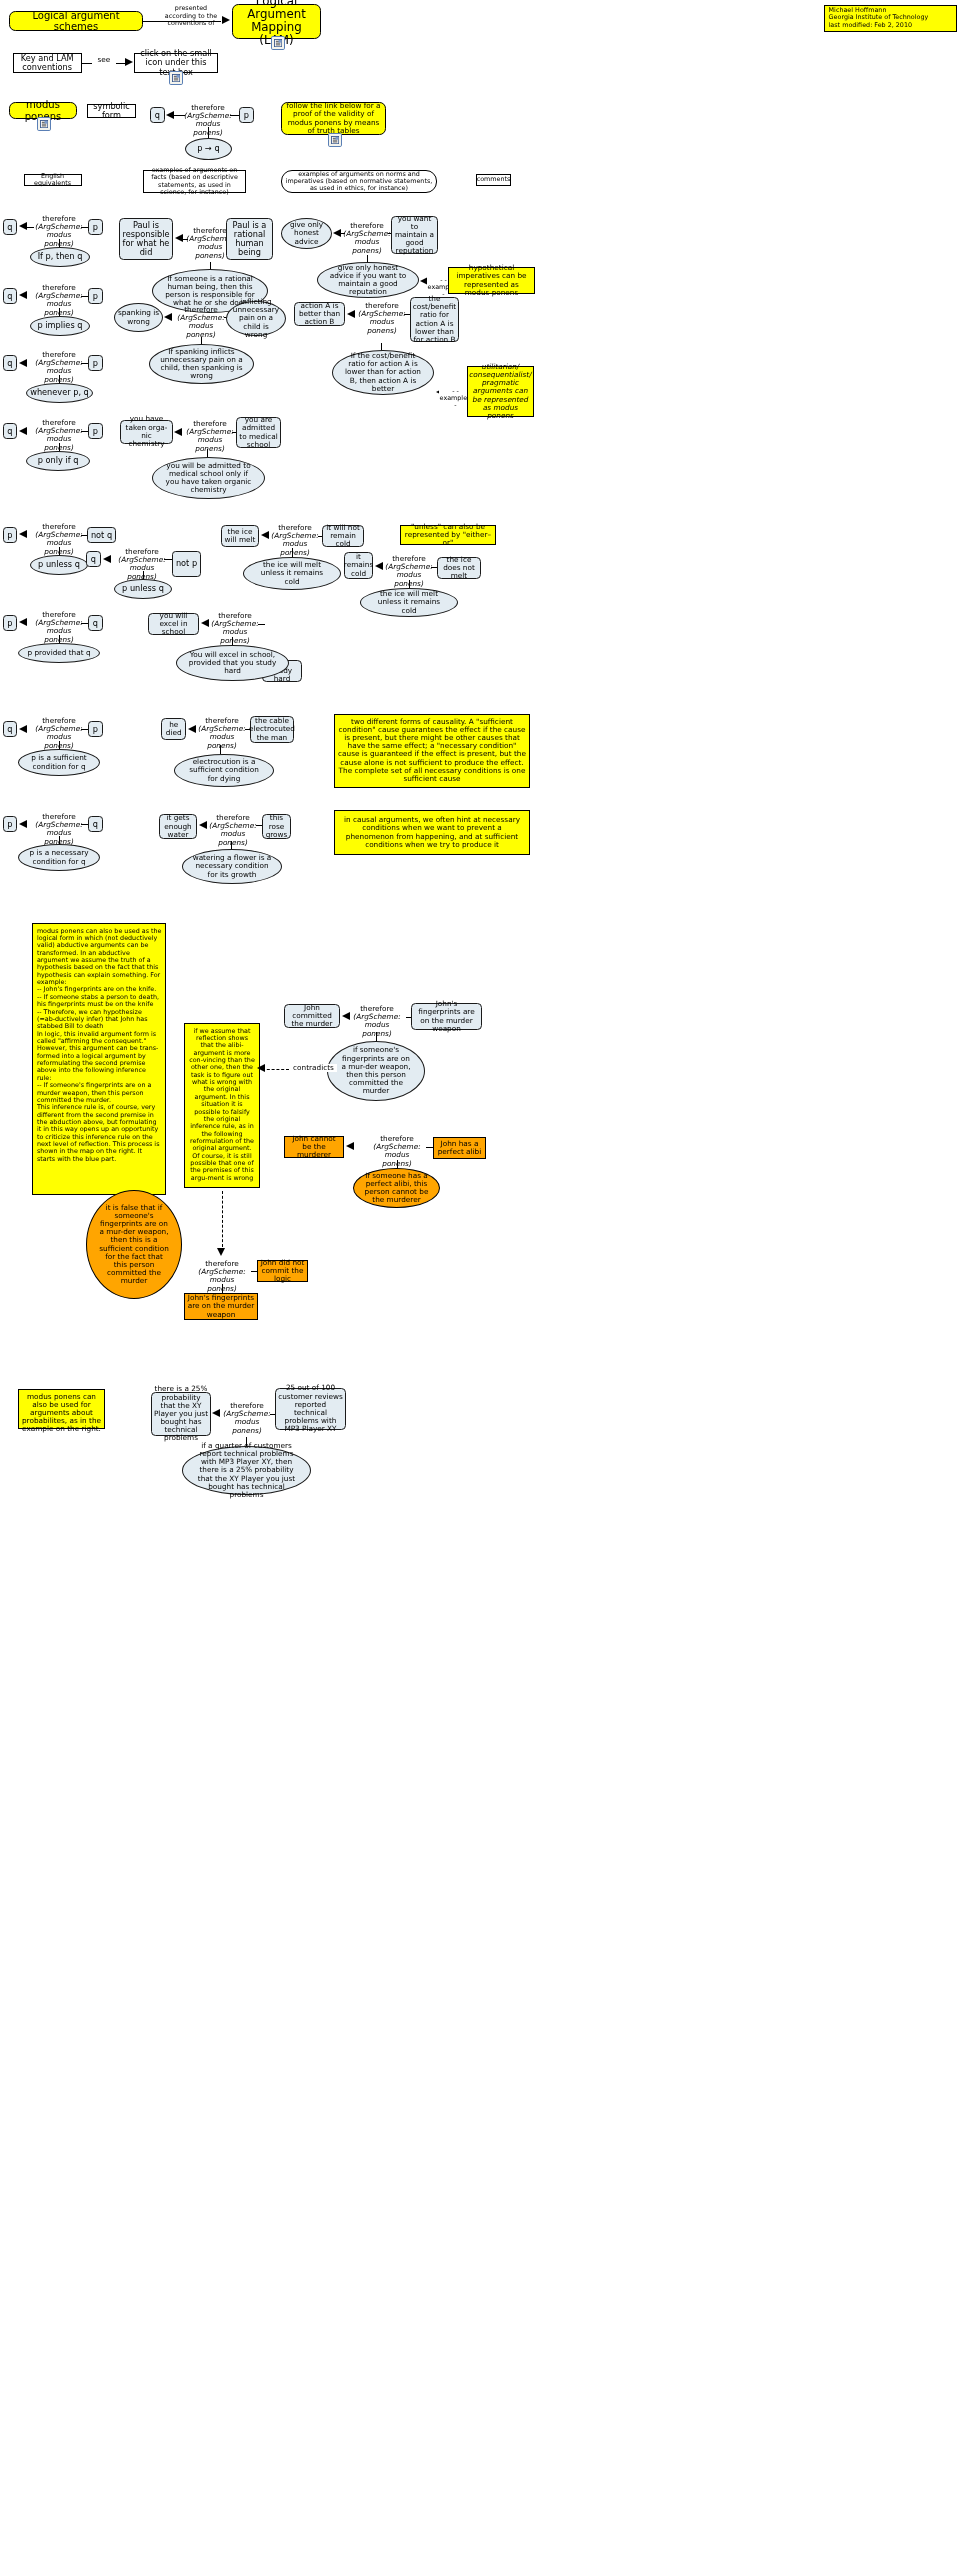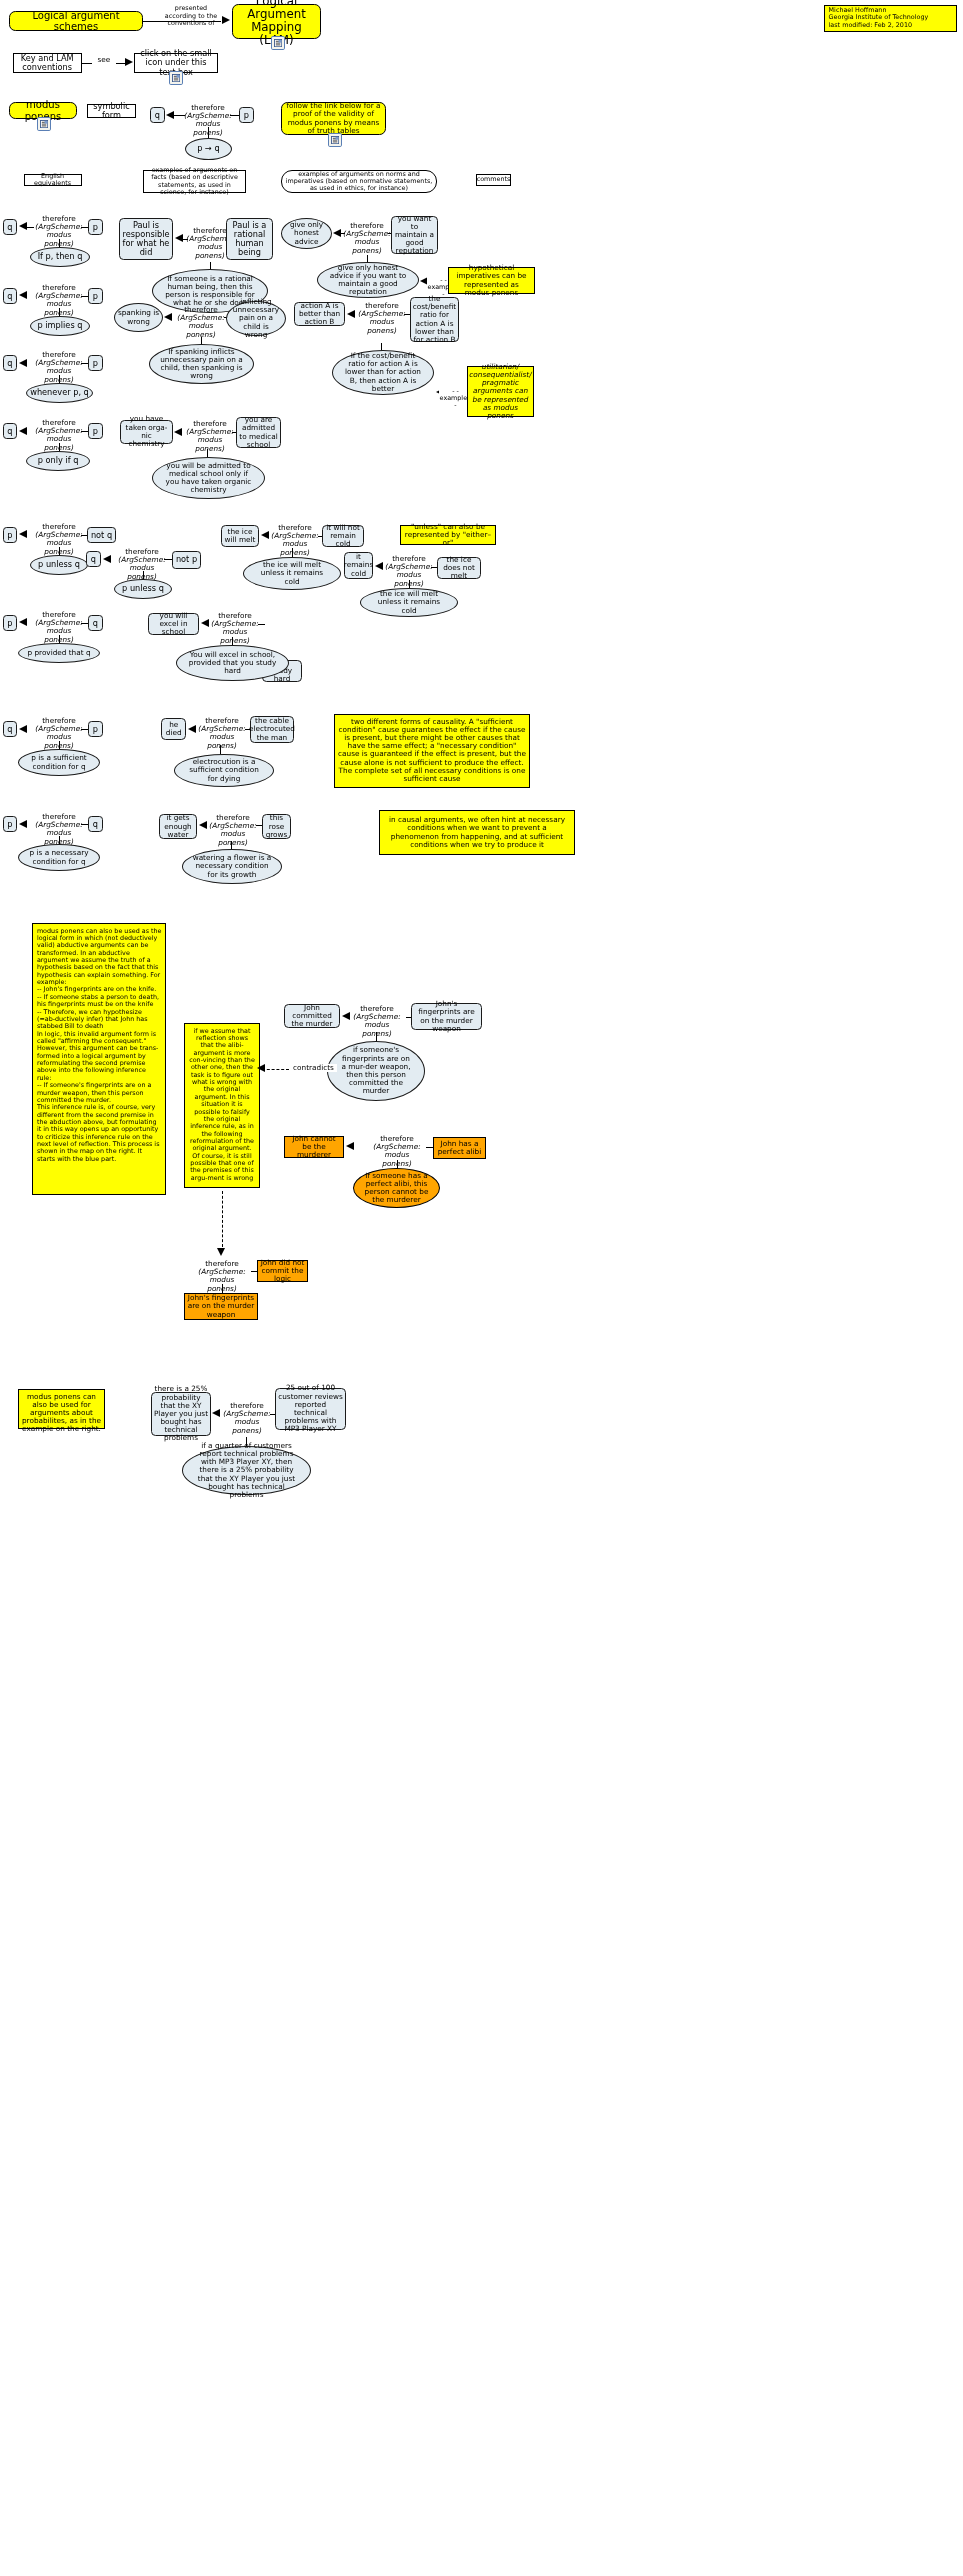--- a/index.html
+++ b/index.html
@@ -282,21 +282,21 @@
   <div class="node ellipse fs9" style="left:30px; top:555px; width:58px; height:20px;">p unless q</div>
 
   <div class="node blue-sq fs9" style="left:86px; top:551px; width:14.5px; height:16.3px;">q</div>
   <div class="arr-l" style="left:103px; top:555px;"></div>
   <div class="conn-label fs8" style="left:114px; top:548px; width:56px;">
     <span>therefore</span><br>
     <i>(ArgScheme:</i><br>
     <i>modus ponens)</i>
   </div>
   <div class="hline" style="left:164px; top:559px; width:9px;"></div>
-  <div class="node blue-sq fs9" style="left:172px; top:551px; width:29px; height:18px;">not p</div>
+  <div class="node blue-sq fs9" style="left:172px; top:551px; width:29px; height:26px;">not p</div>
   <div class="vline" style="left:143px; top:571px; height:9px;"></div>
   <div class="node ellipse fs9" style="left:114px; top:579px; width:58px; height:20px;">p unless q</div>
 
   <div class="node blue fs8" style="left:221px; top:525px; width:38px; height:22px; padding:1.8px;">the ice will melt</div>
   <div class="arr-l" style="left:261px; top:531px;"></div>
   <div class="conn-label fs8" style="left:267px; top:524px; width:56px;">
     <span>therefore</span><br>
     <i>(ArgScheme:</i><br>
     <i>modus ponens)</i>
   </div>
@@ -385,21 +385,21 @@
   <div class="arr-l" style="left:199px; top:821px;"></div>
   <div class="conn-label fs8" style="left:205px; top:814px; width:56px;">
     <span>therefore</span><br>
     <i>(ArgScheme:</i><br>
     <i>modus ponens)</i>
   </div>
   <div class="hline" style="left:256px; top:825px; width:7.3px;"></div>
   <div class="node blue fs8" style="left:262px; top:814px; width:29px; height:25.4px; padding:1.8px;">this rose grows</div>
   <div class="vline" style="left:231px; top:841px; height:9px;"></div>
   <div class="node ellipse fs8" style="left:182px; top:849px; width:100px; height:35px; padding:3.6px 9px;">watering a flower is a necessary condition for its growth</div>
-  <div class="node yellow fs8" style="left:334px; top:810px; width:196px; height:45px; padding:2.7px;margin-left:45px;">in causal arguments, we often hint at necessary conditions when we want to prevent  a phenomenon from happening, and at sufficient conditions when we try to produce  it</div>
+  <div class="node yellow fs8" style="left:334px; top:810px; width:196px; height:45px; padding:2.7px;">in causal arguments, we often hint at necessary conditions when we want to prevent  a phenomenon from happening, and at sufficient conditions when we try to produce  it</div>
 
   <div class="node yellow fs7" style="left:16.3px; top:923px; width:134px; height:272px; padding:3.6px; display:block;margin-left:16px;">
     <span style="display:block; text-align:left; white-space:pre-wrap; line-height:1.15;">modus ponens can also be used as the logical form in which (not deductively valid) abductive arguments can be transformed. In an abductive argument we assume the truth of a hypothesis based on the fact that this hypothesis can explain something. For example:
 -- John's fingerprints are on the knife.
 -- If someone stabs a person to death, his fingerprints must be on the knife
 -- Therefore, we can hypothesize (=ab-ductively infer) that John has stabbed Bill to death
 In logic, this invalid argument form is called "affirming the consequent." However, this argument can be trans-formed into a logical argument by reformulating the second premise above into the following inference rule:
 -- If someone's fingerprints are on a murder weapon, then this person committed the murder.
 This inference rule is, of course, very different from the second premise in the abduction above, but formulating  it in this way opens up an opportunity to criticize this inference rule on the next level of reflection. This process is shown in the map on the right. It starts with the blue part.</span>
   </div>
@@ -432,20 +432,23 @@
     <i>modus ponens)</i>
   </div>
   <div class="hline" style="left:426px; top:1147px; width:7.3px;"></div>
   <div class="node orange-r fs8" style="left:433px; top:1137px; width:53px; height:22px; padding:1.8px;">John has a perfect alibi</div>
   <div class="vline" style="left:397px; top:1160px; height:9px;"></div>
   <div class="node orange-e fs8" style="left:353px; top:1168px; width:87px; height:40px; padding:3.6px 9px;">If someone has a perfect alibi, this person cannot be the murderer</div>
 
   <div class="vdash" style="left:222px; top:1191px; height:56px;"></div>
   <div class="arr-d" style="left:217px; top:1248px;"></div>
 
+  <div class="node orange-e fs8" style="left:86px; top:1190px; width:96px; height:109px; padding:9px 11px;">
+    <span>it is false that if someone's fingerprints are on a mur-der weapon, then this is a sufficient condition for the fact that this person committed the murder</span>
+  </div>
 
   <div class="conn-label fs8" style="left:194px; top:1260px; width:56px;">
     <span>therefore</span><br>
     <i>(ArgScheme:</i><br>
     <i>modus ponens)</i>
   </div>
   <div class="hline" style="left:251px; top:1271px; width:7.3px;"></div>
   <div class="node orange-r fs8" style="left:257px; top:1260px; width:51px; height:22px; padding:1.8px;">John did not commit the logic</div>
   <div class="vline" style="left:222px; top:1284px; height:9px;"></div>
   <div class="node orange-r fs8" style="left:184px; top:1293px; width:74px; height:27px; padding:1.8px;">John's fingerprints are on the murder weapon</div>

